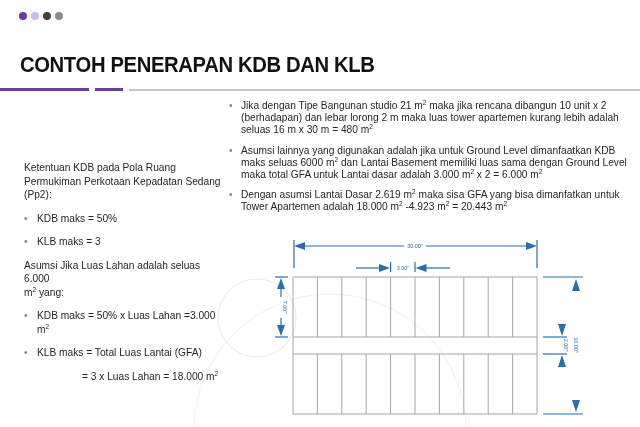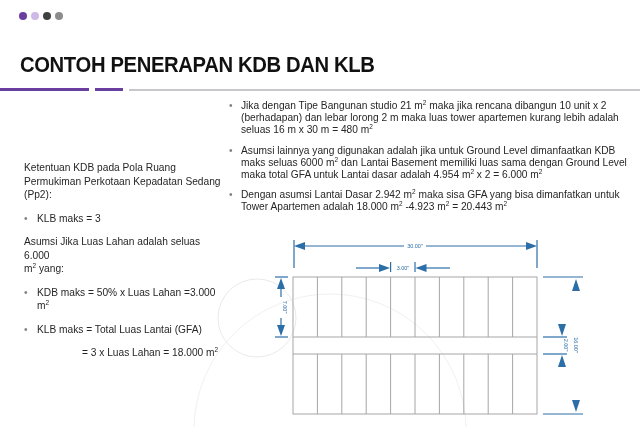--- a/index.html
+++ b/index.html
@@ -51,43 +51,44 @@
 </div>
 
 <div class="title">CONTOH PENERAPAN KDB DAN KLB</div>
 
 <div class="rule" style="left:0; top:88px; width:89px; background:#6a3fa0;"></div>
 <div class="rule" style="left:95px; top:88px; width:28px; background:#6a3fa0;"></div>
 <div class="rule-thin" style="left:129px; top:89px; width:511px; background:#c8c6cc;"></div>
 
 <div class="left-col">
   <p>Ketentuan KDB pada Pola Ruang Permukiman Perkotaan Kepadatan Sedang (Pp2):</p>
+  <div class="bullet">KDB maks = 50%</div>
   <div class="bullet">KLB maks = 3</div>
   <p>
     <span>Asumsi Jika Luas Lahan adalah seluas 6.000</span><br>
     <span>m</span><sup>2</sup><span> yang:</span>
   </p>
   <div class="bullet">
     <span>KDB maks = 50% x Luas Lahan =3.000 m</span><sup>2</sup>
   </div>
   <div class="bullet">KLB maks = Total Luas Lantai (GFA)</div>
   <div class="indent">
     <span>= 3 x Luas Lahan = 18.000 m</span><sup>2</sup>
   </div>
 </div>
 
 <div class="right-col">
   <div class="bullet">
     <span>Jika dengan Tipe Bangunan studio 21 m</span><sup>2</sup><span> maka jika rencana dibangun 10 unit x 2 (berhadapan) dan lebar lorong 2 m maka luas tower apartemen kurang lebih adalah seluas 16 m x 30 m = 480 m</span><sup>2</sup>
   </div>
   <div class="bullet">
-    <span>Asumsi lainnya yang digunakan adalah jika untuk Ground Level dimanfaatkan KDB maks seluas 6000 m</span><sup>2</sup><span> dan Lantai Basement memiliki luas sama dengan Ground Level maka total GFA untuk Lantai dasar adalah 4.954 m</span><sup>2</sup><span> x 2 = 6.000 m</span><sup>2</sup>
+    <span>Asumsi lainnya yang digunakan adalah jika untuk Ground Level dimanfaatkan KDB maks seluas 6000 m</span><sup>2</sup><span> dan Lantai Basement memiliki luas sama dengan Ground Level maka total GFA untuk Lantai dasar adalah 3.000 m</span><sup>2</sup><span> x 2 = 6.000 m</span><sup>2</sup>
   </div>
   <div class="bullet">
-    <span>Dengan asumsi Lantai Dasar 2.942 m</span><sup>2</sup><span> maka sisa GFA yang bisa dimanfatkan untuk Tower Apartemen adalah 18.000 m</span><sup>2</sup><span> -4.923 m</span><sup>2</sup><span> = 20.443 m</span><sup>2</sup>
+    <span>Dengan asumsi Lantai Dasar 2.619 m</span><sup>2</sup><span> maka sisa GFA yang bisa dimanfatkan untuk Tower Apartemen adalah 18.000 m</span><sup>2</sup><span> -4.923 m</span><sup>2</sup><span> = 20.443 m</span><sup>2</sup>
   </div>
 </div>
 
 <svg class="diagram" viewBox="0 0 640 427" xmlns="http://www.w3.org/2000/svg">
 
   <circle cx="257" cy="318" r="39" fill="none" stroke="#e3e3e3" stroke-width="0.8"></circle>
   <circle cx="330" cy="430" r="136" fill="none" stroke="#ececec" stroke-width="0.8"></circle>
 
   <g stroke="#a6a6a6" stroke-width="1" fill="none">
     <rect x="293" y="277" width="244" height="137"></rect>

